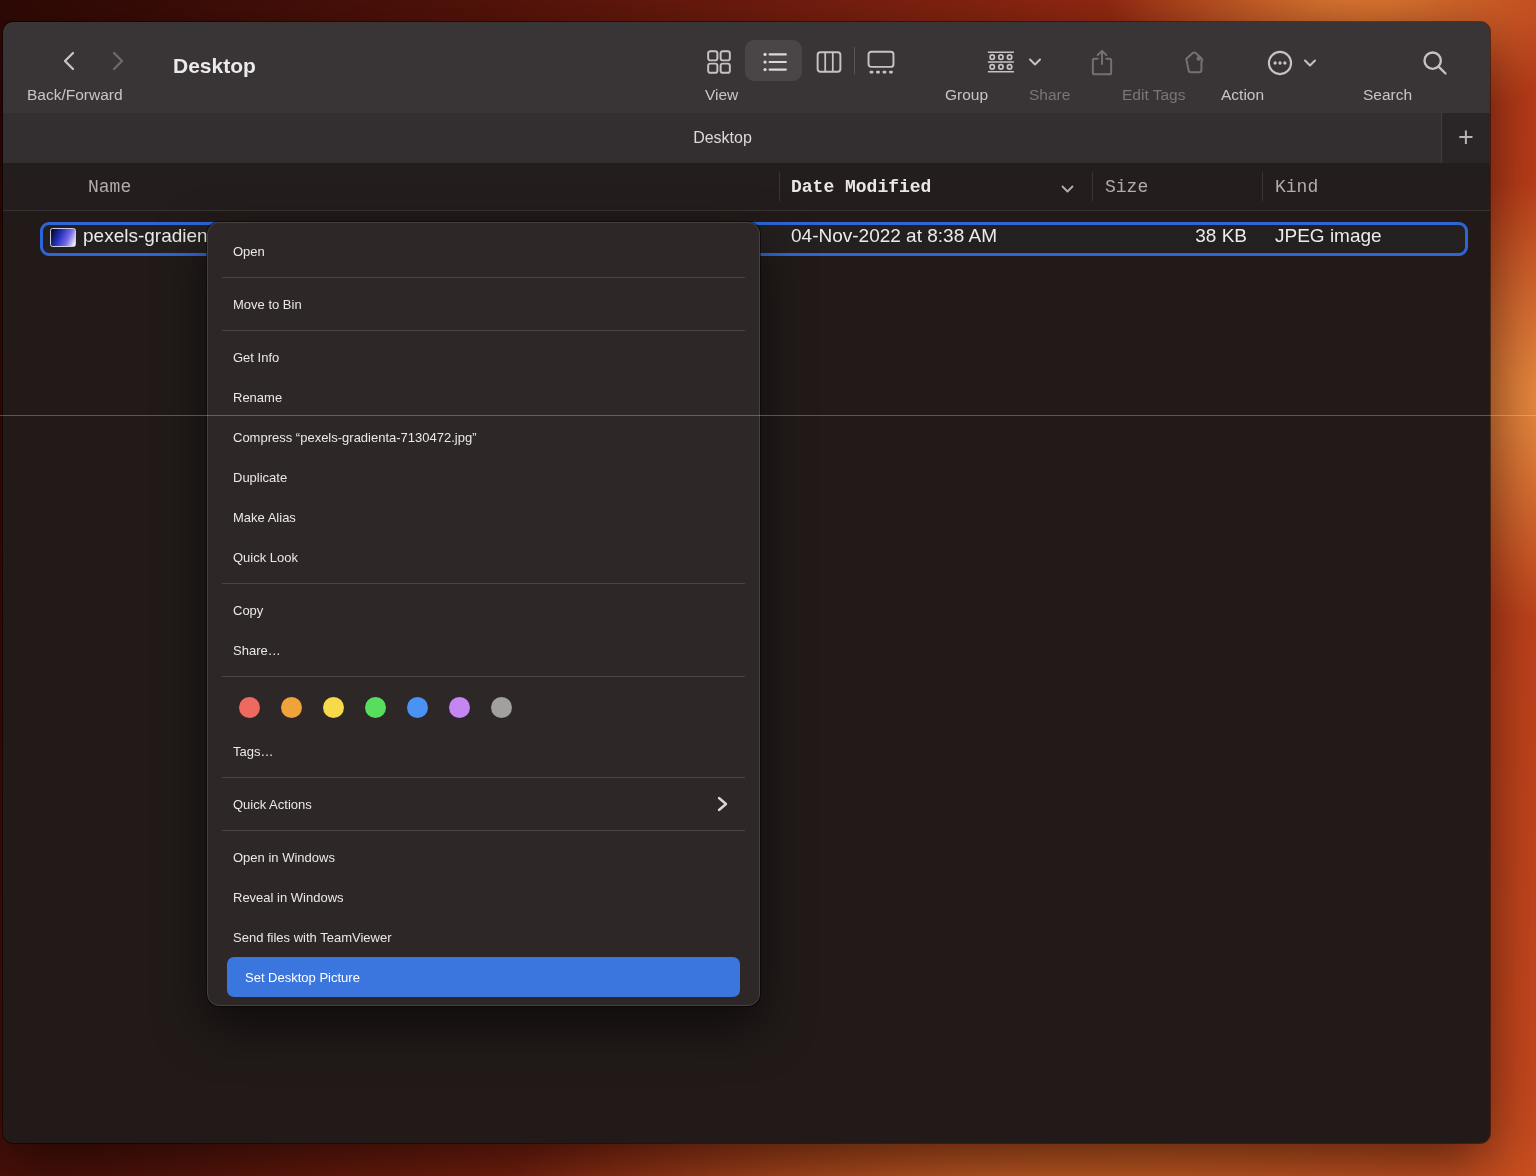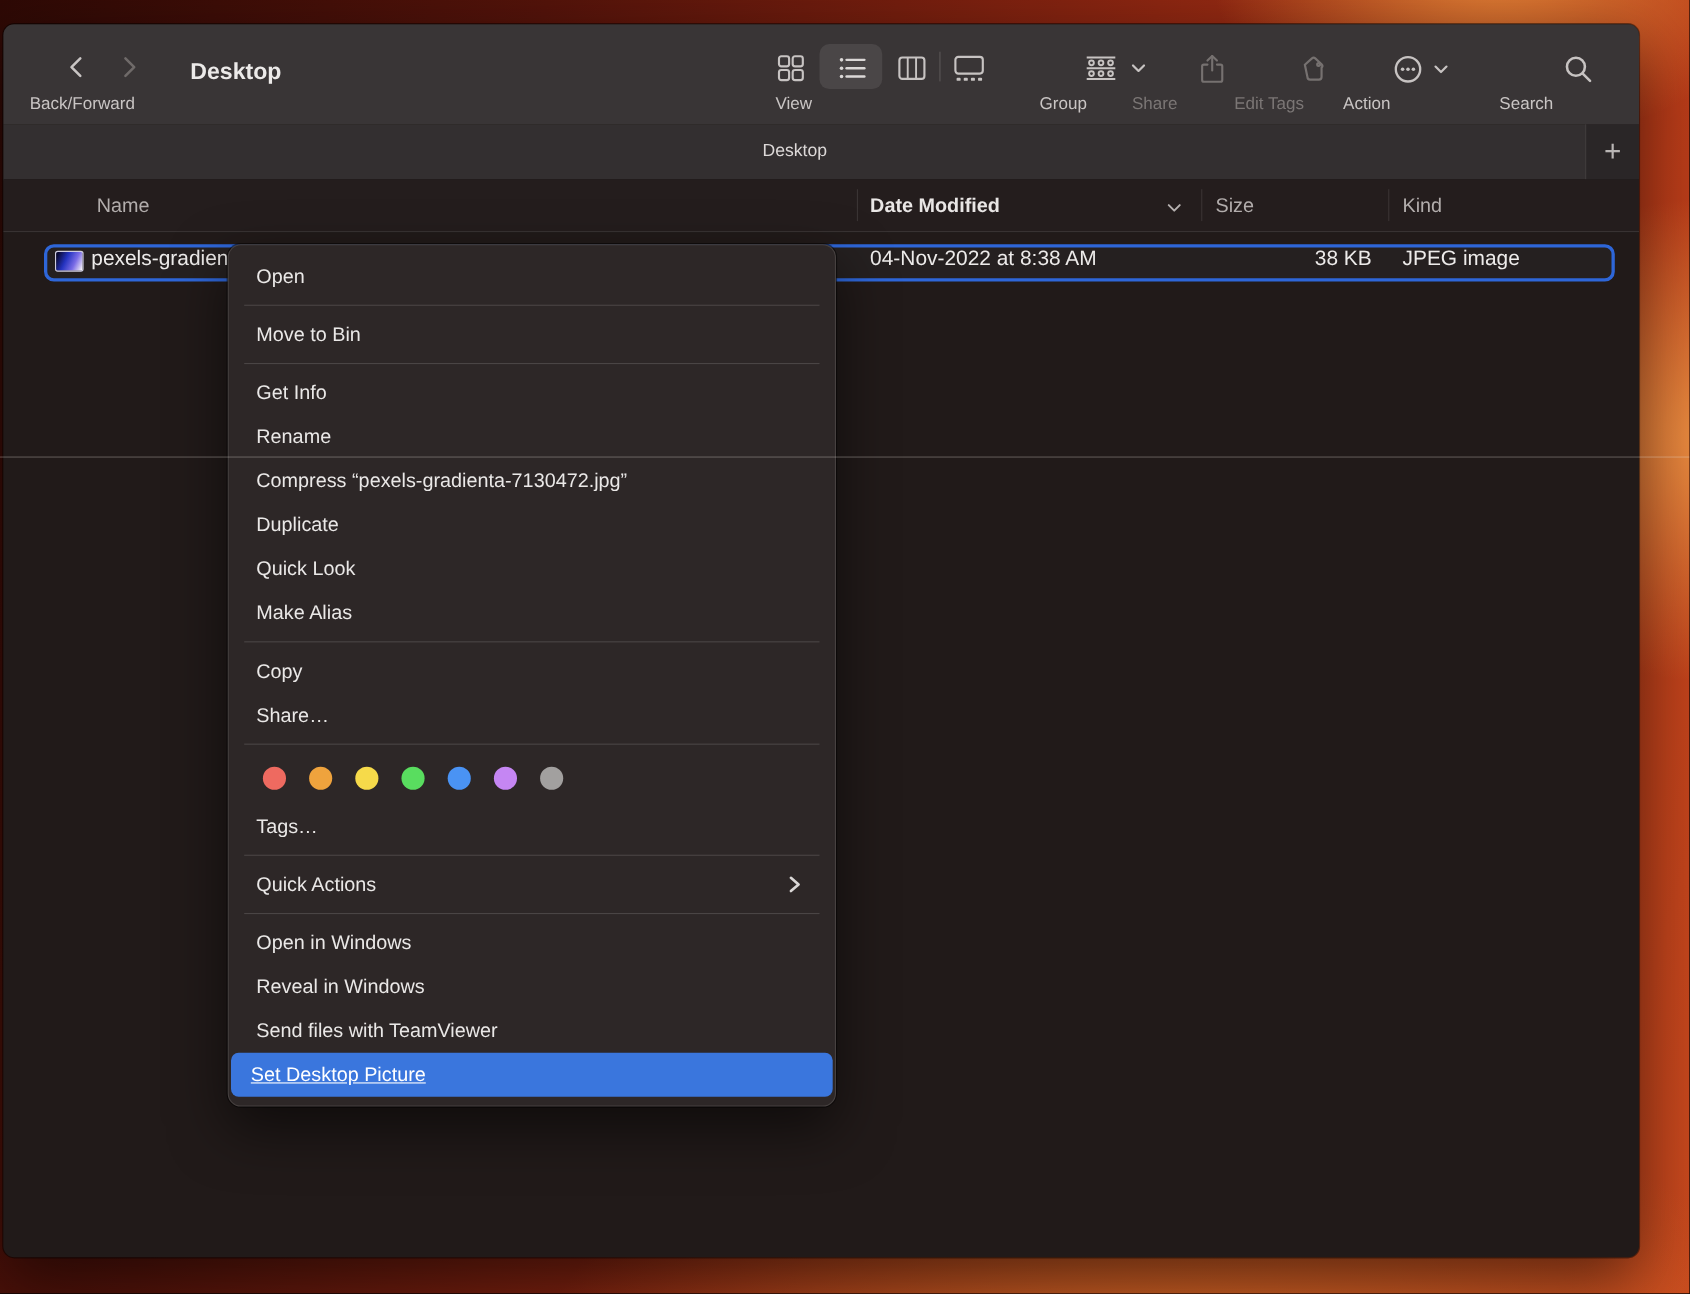--- a/index.html
+++ b/index.html
@@ -30,21 +30,21 @@
   .cap{position:absolute;top:64px;font-size:15.5px;color:#c9c5c4;}
   .cap.dim{color:#7b7675;}
   .navchev{position:absolute;top:27px;}
   .title{position:absolute;left:170px;top:32px;font-size:21px;font-weight:700;color:#eceae9;}
   .viewsel{position:absolute;left:742px;top:18px;width:57px;height:41px;background:#4a4647;border-radius:9px;}
   .tbico{position:absolute;top:27px;}
   .vdiv{position:absolute;left:851px;top:25px;width:1px;height:27px;background:#5b5656;}
 
   
   .header{position:absolute;left:0;top:141px;width:100%;height:47px;background:#241d1d;
-    border-bottom:1px solid #383232;}
+    border-bottom:1px solid #383232;font-family:Liberation Mono, monospace;}
   .hlbl{position:absolute;top:14px;font-size:18px;color:#b2adac;}
   .hlbl.sorted{color:#e9e6e5;font-weight:700;}
   .hsep{position:absolute;top:9px;width:1px;height:29px;background:#3a3434;}
 
   
   .stripes{position:absolute;left:14px;right:12px;top:200px;}
   .stripe{height:34px;margin-top:35px;border-radius:8px;background:#2b2423;}
   .stripe:first-child{margin-top:34px;}
 
   
@@ -53,24 +53,24 @@
   .fthumb{position:absolute;left:47px;top:206px;width:24px;height:17px;border-radius:2.5px;
     border:1.5px solid #cfcde0;
     background:linear-gradient(115deg,#0b0b34 8%,#2433c0 38%,#7a6ce6 68%,#cfc6f2 88%,#ffffff 98%);}
   .cell{position:absolute;top:203px;font-size:19px;color:#edebea;white-space:nowrap;}
 
   
   .menu{position:absolute;left:207px;top:222px;width:553px;background:#2d2727;
     border-radius:12px;padding:8px 0;z-index:10;border:1px solid #474140;
     box-shadow:0 0 0 1px rgba(0,0,0,.5), 0 20px 50px rgba(0,0,0,.55);box-sizing:border-box;}
   .mi{height:40px;display:flex;align-items:center;padding:0 30px 0 25px;
-    font-size:18px;color:#eae8e7;position:relative;}
+    font-size:13px;color:#eae8e7;position:relative;}
   .mi .sub{margin-left:auto;}
   .msep{height:1px;background:rgba(255,255,255,.14);margin:6px 14px;}
-  .mi.hl{margin:0 2px;padding-left:18px;border-radius:7px;background:#3a76dd;color:#ffffff;text-decoration:underline;}
+  .mi.hl{margin:0 19px;padding-left:18px;border-radius:7px;background:#3a76dd;color:#ffffff;}
   .dotsrow{height:48px;display:flex;align-items:center;padding-left:31px;gap:21px;}
   .dot{width:21px;height:21px;border-radius:50%;}
 
   .artifact{position:absolute;left:0;top:415px;width:1536px;height:1px;
     background:rgba(232,227,221,.3);z-index:30;}
 </style>
 </head>
 <body>
 
 <div id="screen">
@@ -247,22 +247,22 @@
 
   <div class="menu">
     <div class="mi">Open</div>
     <div class="msep"></div>
     <div class="mi">Move to Bin</div>
     <div class="msep"></div>
     <div class="mi">Get Info</div>
     <div class="mi">Rename</div>
     <div class="mi">Compress “pexels-gradienta-7130472.jpg”</div>
     <div class="mi">Duplicate</div>
+    <div class="mi">Make Alias</div>
     <div class="mi">Quick Look</div>
-    <div class="mi">Make Alias</div>
     <div class="msep"></div>
     <div class="mi">Copy</div>
     <div class="mi">Share…</div>
     <div class="msep"></div>
     <div class="dotsrow">
       <span class="dot" style="background:#ee6a60"></span>
       <span class="dot" style="background:#efa33d"></span>
       <span class="dot" style="background:#f6da4a"></span>
       <span class="dot" style="background:#59dd5f"></span>
       <span class="dot" style="background:#4a93f4"></span>

